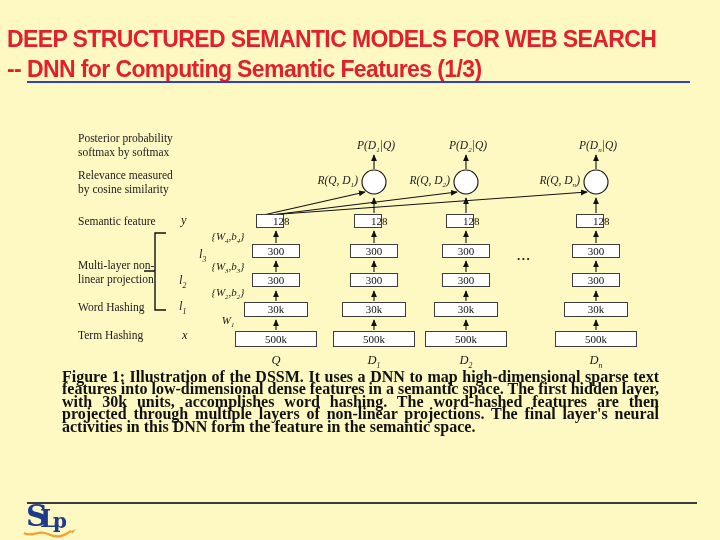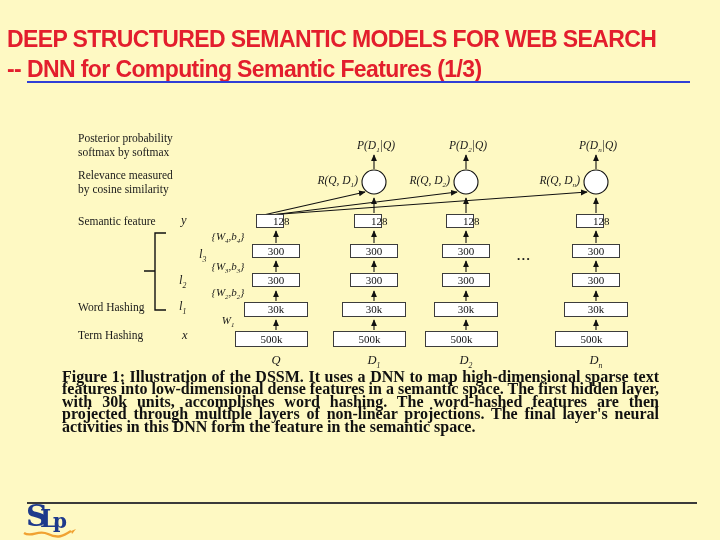--- a/index.html
+++ b/index.html
@@ -33,21 +33,21 @@
   
   .nbox {
     position:absolute; box-sizing:border-box; background:#fff;
     border:1.3px solid #3c3c3c; text-align:center;
     font-size:11px; color:#111;
   }
   .r0 { top:214px; height:14px; width:28px; line-height:12px;padding-left:16px; }
   .r1 { top:244px; height:14px; width:48px; line-height:12px; }
   .r2 { top:273px; height:14px; width:48px; line-height:12px; }
   .r3 { top:302px; height:15px; width:64px; line-height:13px; }
-  .r4 { top:331px; height:16px; width:73px; line-height:14px; }
+  .r4 { top:331px; height:16px; width:82px; line-height:14px; }
   .collabel {
     position:absolute; top:353px; width:44px; text-align:center;
     font-style:italic; font-size:12.5px; color:#1a1a1a;
   }
   .plabel {
     position:absolute; top:139px; width:90px; text-align:center;
     font-style:italic; font-size:11.5px; color:#1a1a1a; white-space:nowrap;
   }
   .rlabel {
     position:absolute; top:174px; width:74px; text-align:right;
@@ -133,20 +133,22 @@
 
       <path d="M166,233 L155,233 L155,310 L166,310 M155,271 L144,271" stroke-width="1.4"></path>
     </g>
   </svg>
 
   <div class="flabel" style="left:78px; top:132px;">Posterior probability
 softmax by softmax</div>
   <div class="flabel" style="left:78px; top:169px;">Relevance measured
 by cosine similarity</div>
   <div class="flabel" style="left:78px; top:215px;">Semantic feature</div>
+  <div class="flabel" style="left:78px; top:259px;">Multi-layer non-
+linear projection</div>
   <div class="flabel" style="left:78px; top:301px;">Word Hashing</div>
   <div class="flabel" style="left:78px; top:329px;">Term Hashing</div>
 
   <div class="mvar" style="left:181px; top:213px;">y</div>
   <div class="mvar" style="left:179px; top:247px;margin-left:20px;"><span>l</span><sub>3</sub></div>
   <div class="mvar" style="left:179px; top:273px;"><span>l</span><sub>2</sub></div>
   <div class="mvar" style="left:179px; top:299px;"><span>l</span><sub>1</sub></div>
   <div class="mvar" style="left:182px; top:328px;">x</div>
 
   <div class="wlabel" style="left:203px; top:230px;"><span>{W</span><sub>4</sub><span>,b</span><sub>4</sub><span>}</span></div>

